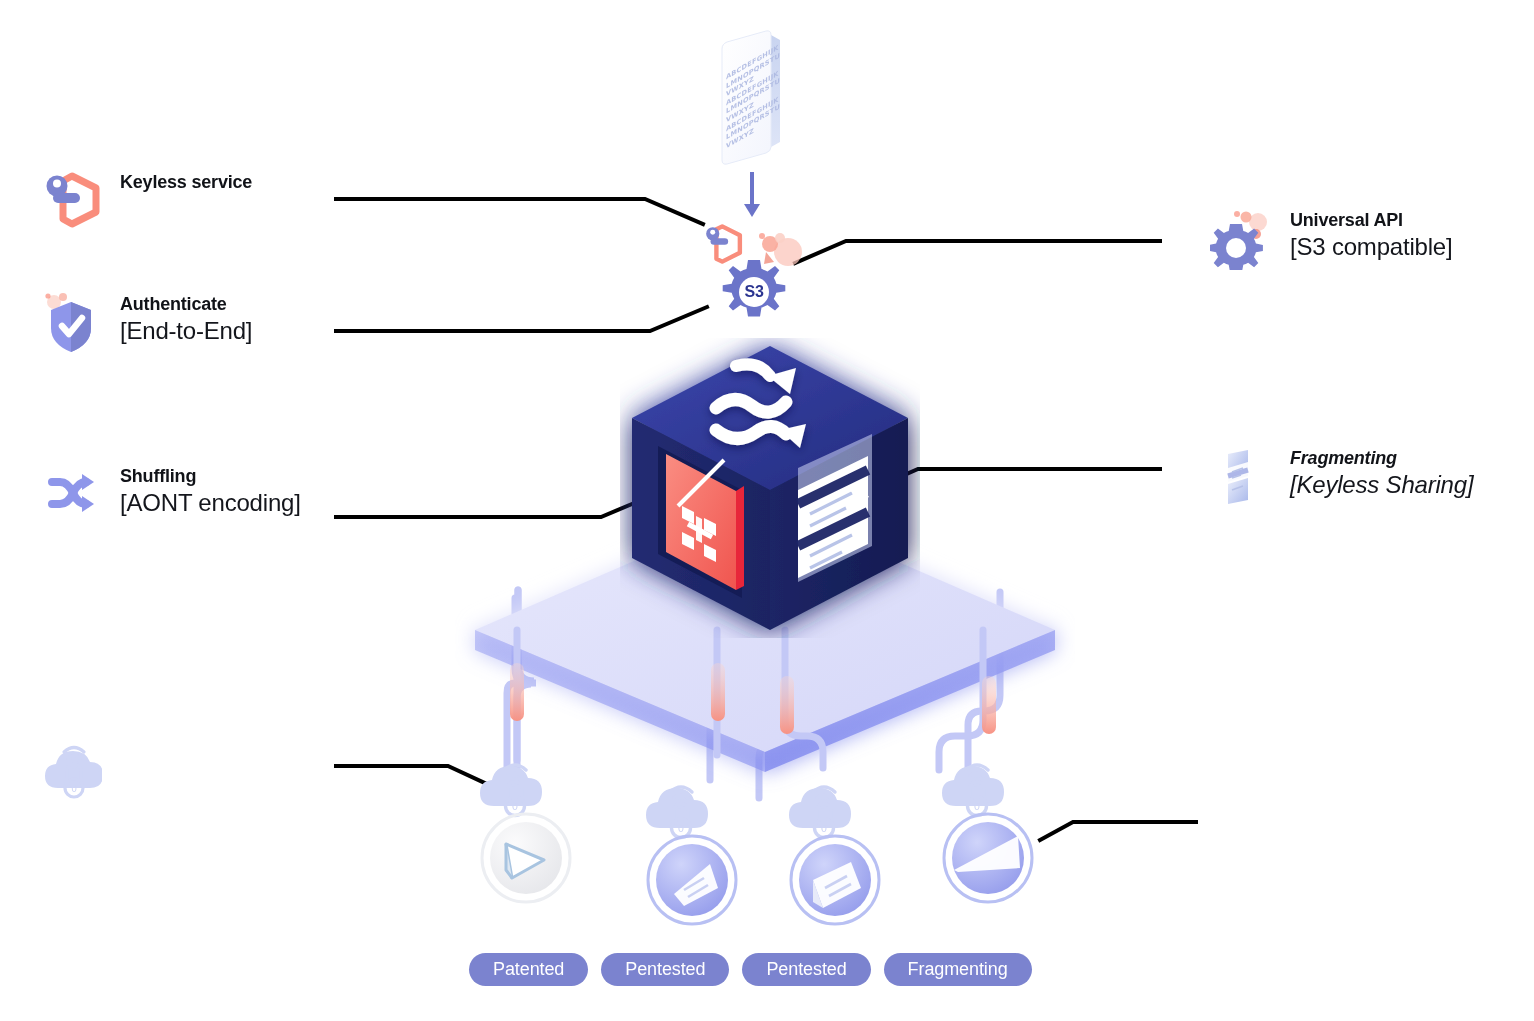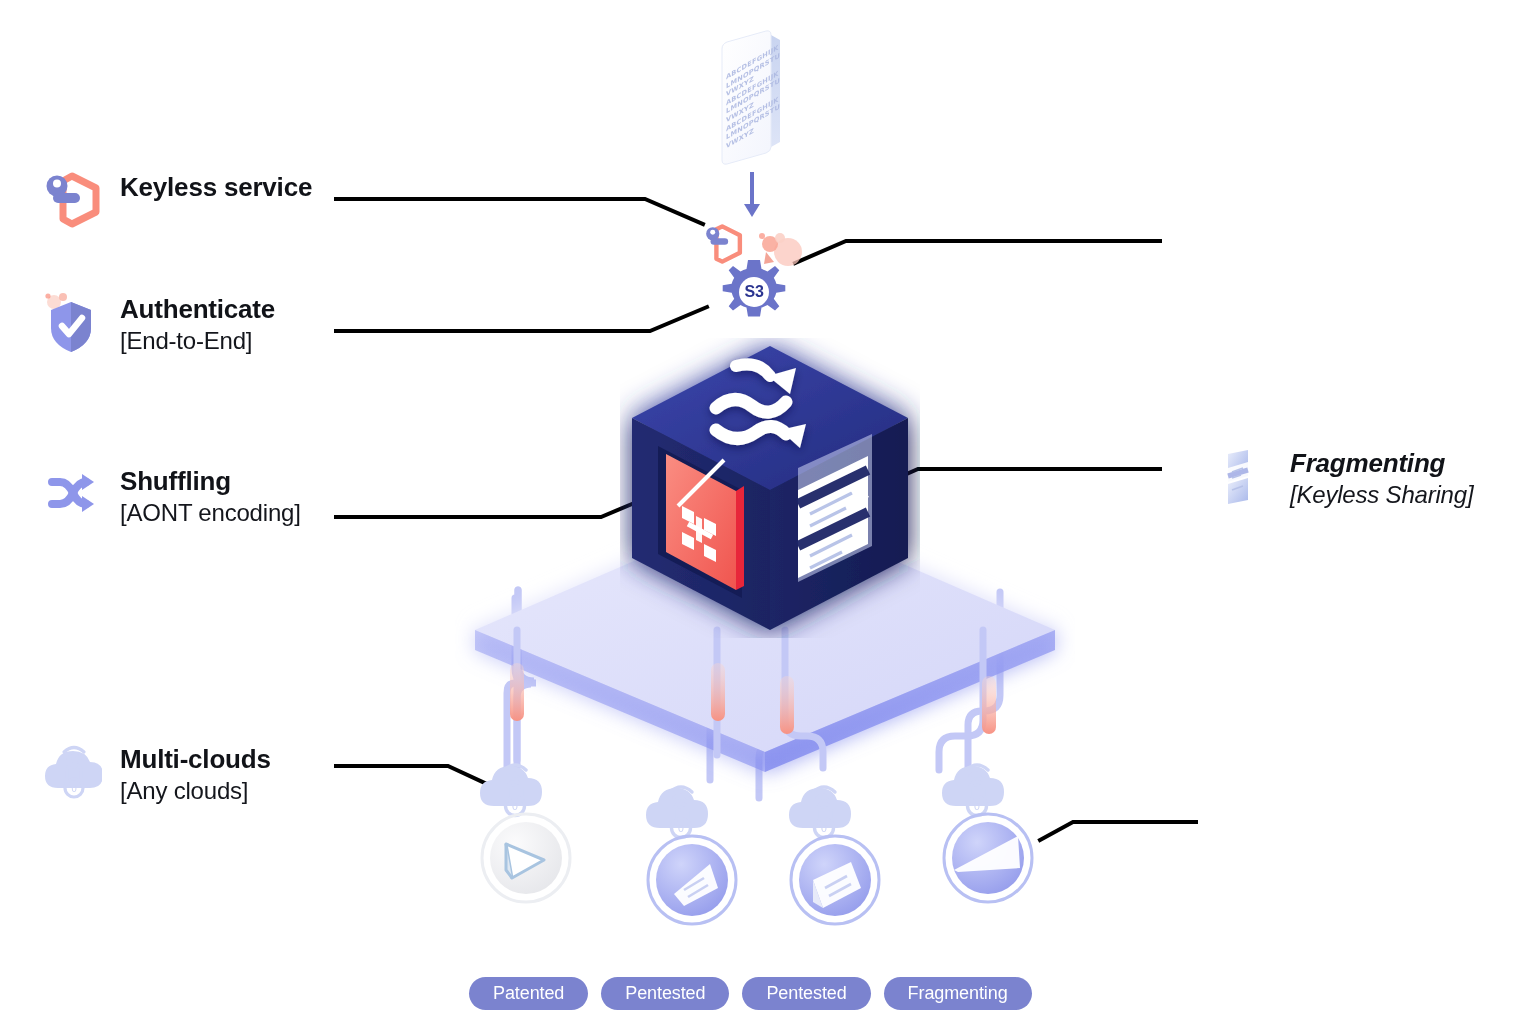--- a/index.html
+++ b/index.html
@@ -8,26 +8,26 @@
 
   .abs{position:absolute;}
 
   
   #leaders{position:absolute;left:0;top:0;width:1534px;height:1021px;pointer-events:none;}
 
   
   .feature{position:absolute;display:flex;align-items:flex-start;gap:18px;}
   .feat-icon{width:62px;height:62px;flex:0 0 62px;position:relative;}
   .feat-text{padding-top:4px;}
-  .feat-title{font-size:26px;font-weight:bold;color:#111318;letter-spacing:-0.2px;line-height:1.18;white-space:nowrap;}
+  .feat-title{font-size:18px;font-weight:bold;color:#111318;letter-spacing:-0.2px;line-height:1.18;white-space:nowrap;}
   .feat-sub{font-size:24px;font-weight:400;color:#14161c;letter-spacing:-0.2px;line-height:1.2;white-space:nowrap;margin-top:2px;}
   .feature.right .feat-text{padding-top:2px;}
 
   
-  #pills{position:absolute;left:469px;top:953px;display:flex;gap:13px;margin-top:24px;}
+  #pills{position:absolute;left:469px;top:953px;display:flex;gap:13px;}
   .pill{background:#7b83cf;color:#fff;border-radius:20px;height:33px;display:flex;align-items:center;
         justify-content:center;padding:0 24px;font-size:18px;font-weight:500;letter-spacing:-0.1px;}
 
   
   #doc{left:700px;top:20px;width:100px;height:150px;}
   .doc-lines{position:absolute;left:26px;top:38px;transform:skewY(-30deg);}
   .doc-line{font-size:6.6px;color:#aab6e0;font-family:"DejaVu Sans",sans-serif;letter-spacing:.2px;line-height:8.6px;white-space:nowrap;font-weight:700;opacity:.85;}
 
   
   .s3-text{position:absolute;left:50%;top:50%;transform:translate(-50%,-50%);font-size:16px;
@@ -458,26 +458,40 @@
             <path d="M28 18 q6 -5 12 0"></path>
         </g>
         <circle cx="34" cy="24" r="3.3" fill="none" stroke="#ced5f5" stroke-width="2.8"></circle>
         <g fill="none" stroke="#ced5f5" stroke-width="3.2">
           <path d="M27 38 L27 31 q0 -7 7 -7 q7 0 7 7 L41 38"></path>
           <circle cx="34" cy="48" r="9"></circle>
         </g>
         <text x="34" y="52" text-anchor="middle" font-size="9" fill="#ced5f5" font-family="DejaVu Sans, sans-serif">0</text>
       </svg>
     </div>
+  </div>
+
+  <div class="feature right" style="left:1210px;top:208px;">
+    <div class="feat-icon">
+      <svg width="62" height="62" viewBox="0 0 62 62">
+        <circle cx="48" cy="14" r="9" fill="#fbd0c7" opacity=".8"></circle>
+        <circle cx="36" cy="9" r="5.5" fill="#f9a998" opacity=".85"></circle>
+        <circle cx="46" cy="26" r="5" fill="#f2897a" opacity=".8"></circle>
+        <circle cx="27" cy="6" r="3" fill="#f98d7c" opacity=".7"></circle>
+        <g fill="#7b83cf">
+          <path d="M26 16 l6 0 1.3 7 a18 18 0 0 1 4.8 2 l6-4.4 4.2 4.2 -4.4 6 a18 18 0 0 1 2 4.8 l7 1.3 0 6 -7 1.3 a18 18 0 0 1 -2 4.8 l4.4 6 -4.2 4.2 -6-4.4 a18 18 0 0 1 -4.8 2 l-1.3 7 -6 0 -6 0 -1.3-7 a18 18 0 0 1 -4.8-2 l-6 4.4 -4.2-4.2 4.4-6 a18 18 0 0 1 -2-4.8 l-7-1.3 0-6 7-1.3 a18 18 0 0 1 2-4.8 l-4.4-6 4.2-4.2 6 4.4 a18 18 0 0 1 4.8-2 l1.3-7 z"></path>
+        </g>
+        <circle cx="26" cy="40" r="10" fill="#ffffff"></circle>
+      </svg>
+    </div>
     <div class="feat-text">
-      <div class="feat-title">Multi-clouds</div>
-      <div class="feat-sub">[Any clouds]</div>
-    </div>
-  </div>
-
+      <div class="feat-title">Universal API</div>
+      <div class="feat-sub">[S3 compatible]</div>
+    </div>
+  </div>
 
   <div class="feature right" style="left:1210px;top:446px;font-style:italic;">
     <div class="feat-icon">
       <svg width="62" height="62" viewBox="0 0 62 62">
         <defs>
             <linearGradient id="fr1" x1="0" y1="0" x2="1" y2="1">
           <stop offset="0" stop-color="#e9edfb"></stop>
               <stop offset="1" stop-color="#9fb0e8"></stop>
         </linearGradient>
           </defs>

